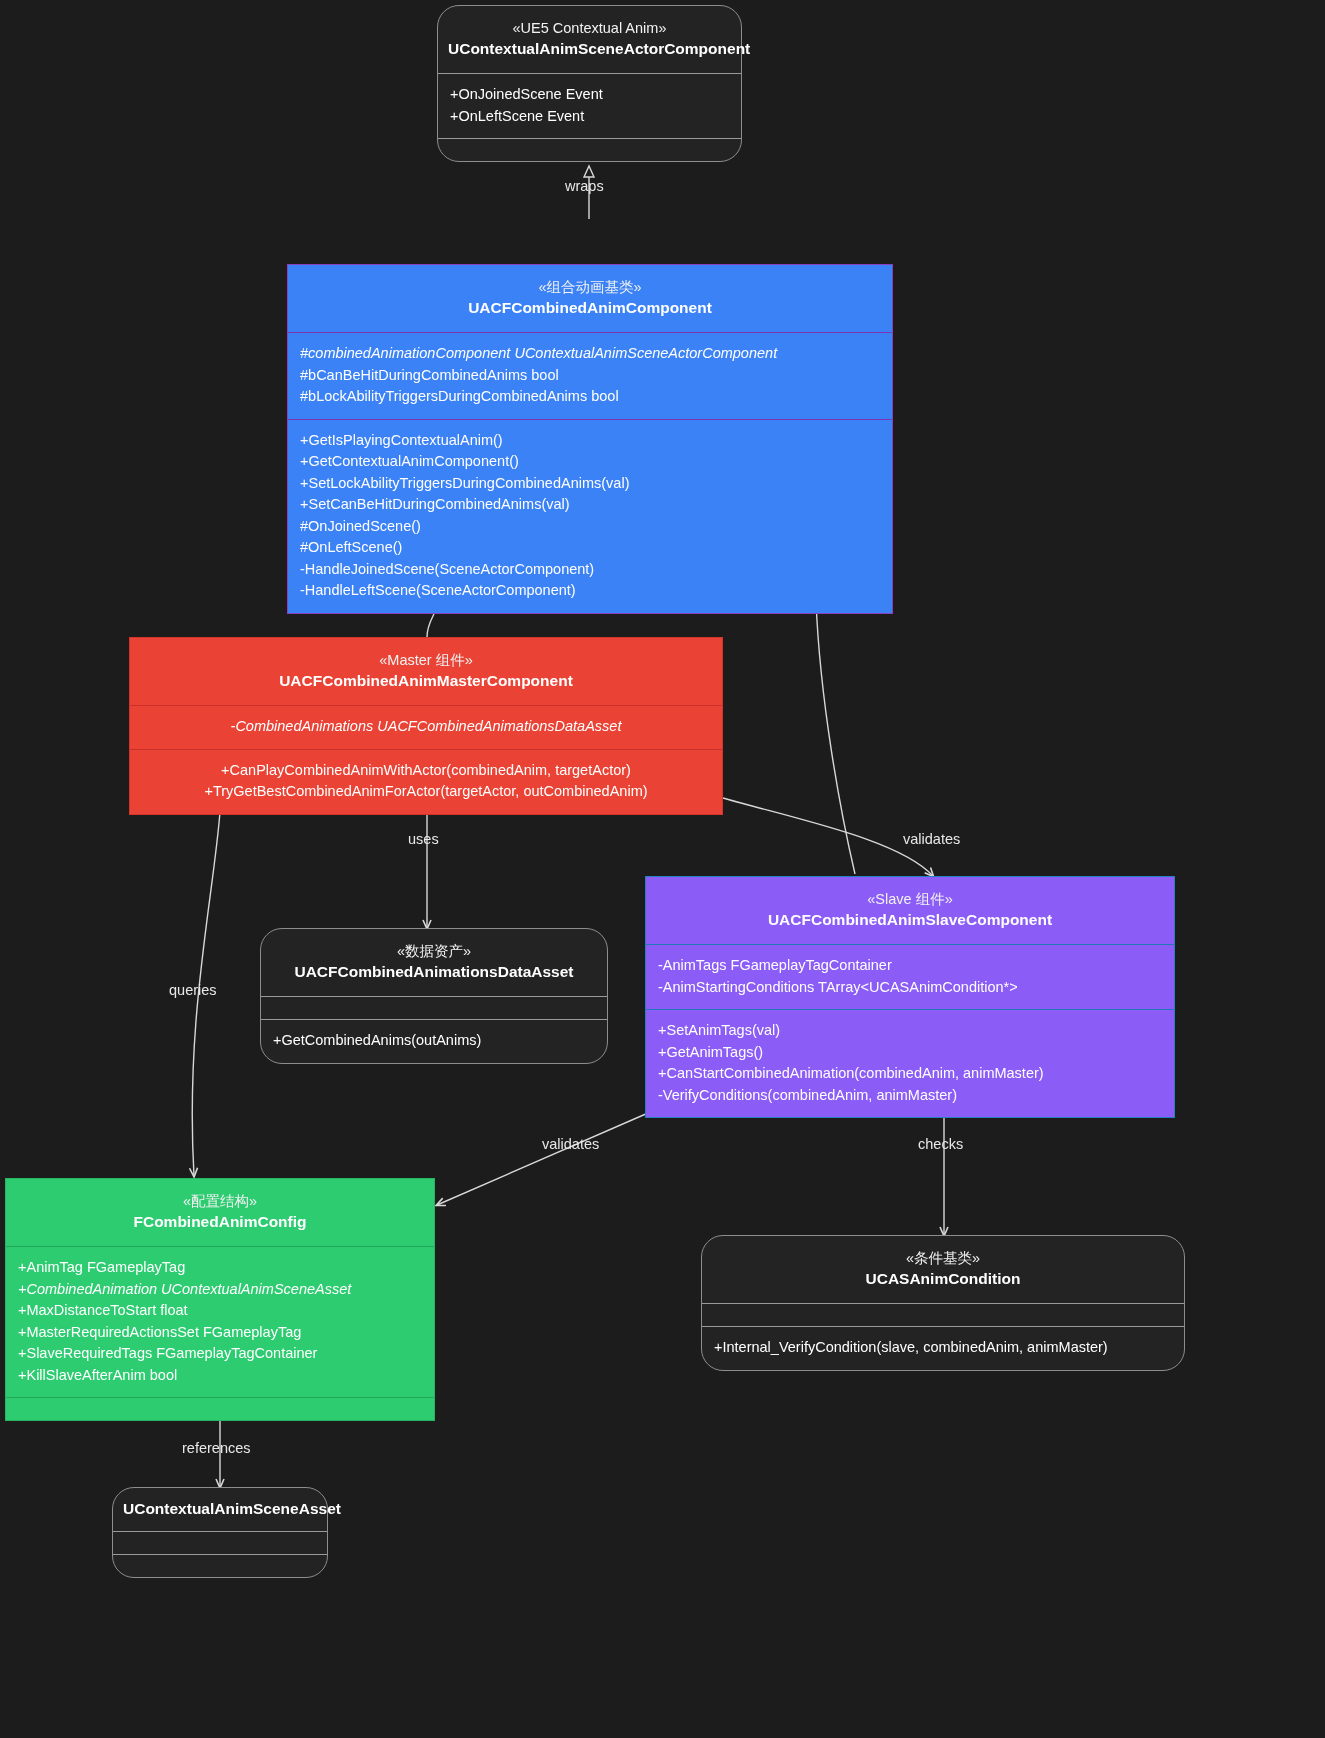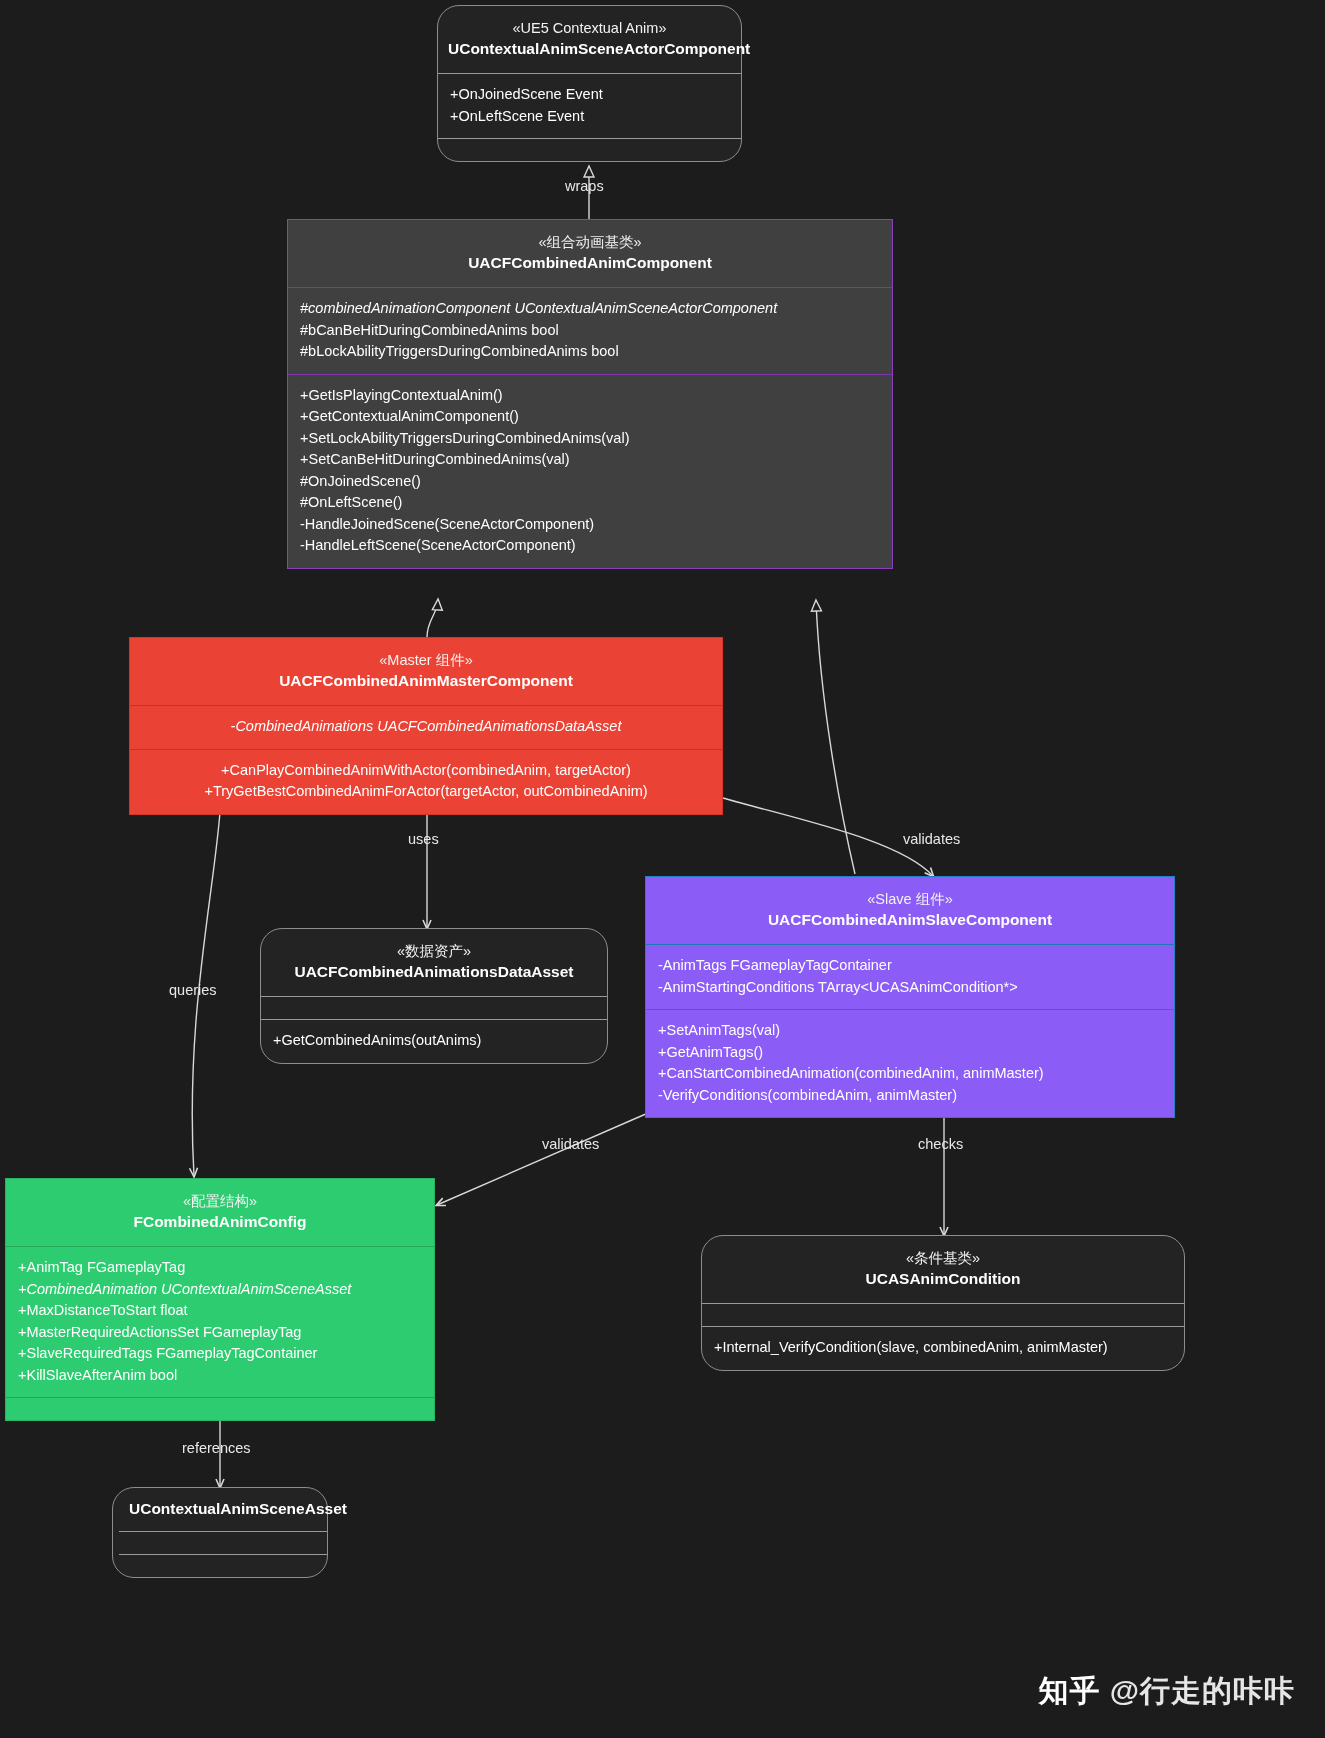--- a/index.html
+++ b/index.html
@@ -68,21 +68,21 @@
     font-size: 14.5px;
     line-height: 21.5px;
     white-space: nowrap;
     color: #ffffff;
   }
   .mem.it {
     font-style: italic;
   }
 
   
-  .purple { background: #404040; border-color: #8a3fbd; }
+  .purple { background: #3b82f6; border-color: #8a3fbd; margin-top: 45px; }
   .purple .sect { border-top-color: #7e35b1; }
   .red { background: #ea4335; border-color: #d4342a; }
   .red .sect { border-top-color: #c9302b; text-align: center; }
   .blue { background: #8b5cf6; border-color: #2380c0; }
   .blue .sect { border-top-color: #1f79b7; }
   .green { background: #2ecc71; border-color: #27b463; }
   .green .sect { border-top-color: #23a659; }
 
   .edgelabel {
     position: absolute;
@@ -232,34 +232,30 @@
     <div class="hdr">
       <div class="stereo">«条件基类»</div>
       <div class="cname">UCASAnimCondition</div>
     </div>
     <div class="sect empty"></div>
     <div class="sect">
       <div class="mem">+Internal_VerifyCondition(slave, combinedAnim, animMaster)</div>
     </div>
   </div>
 
-  <div class="umlbox plain" style="left:112px; top:1487px; width:216px;padding-left:6px;">
+  <div class="umlbox plain" style="left:112px; top:1487px; width:216px;">
     <div class="hdr" style="padding:10px 10px 11px 10px;">
       <div class="cname">UContextualAnimSceneAsset</div>
     </div>
     <div class="sect empty"></div>
     <div class="sect empty"></div>
   </div>
 
   <div class="edgelabel" style="left:565px; top:178px;">wraps</div>
   <div class="edgelabel" style="left:408px; top:831px;">uses</div>
   <div class="edgelabel" style="left:169px; top:982px;">queries</div>
   <div class="edgelabel" style="left:903px; top:831px;">validates</div>
   <div class="edgelabel" style="left:542px; top:1136px;">validates</div>
   <div class="edgelabel" style="left:918px; top:1136px;">checks</div>
   <div class="edgelabel" style="left:182px; top:1440px;">references</div>
 
-  <div id="watermark">
-    <span class="wm-logo">知乎</span>
-    <span>@行走的咔咔</span>
-  </div>
 
 </div>
 
 </body></html>

